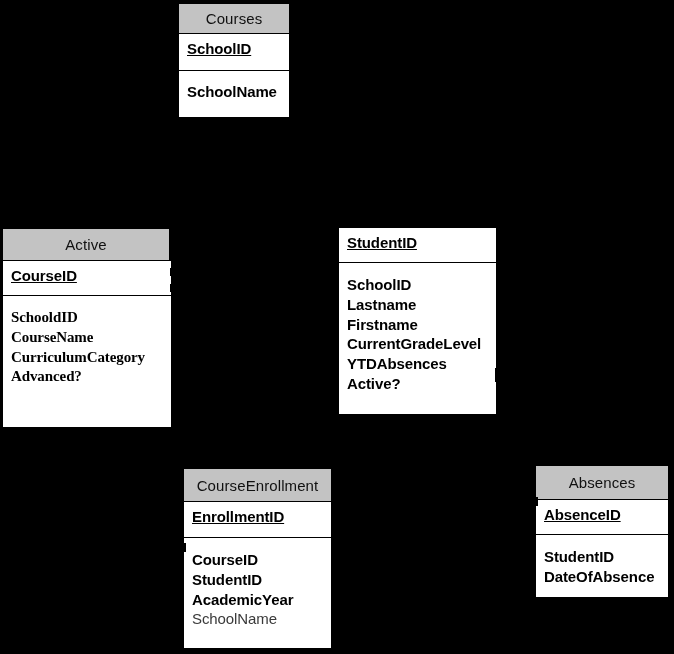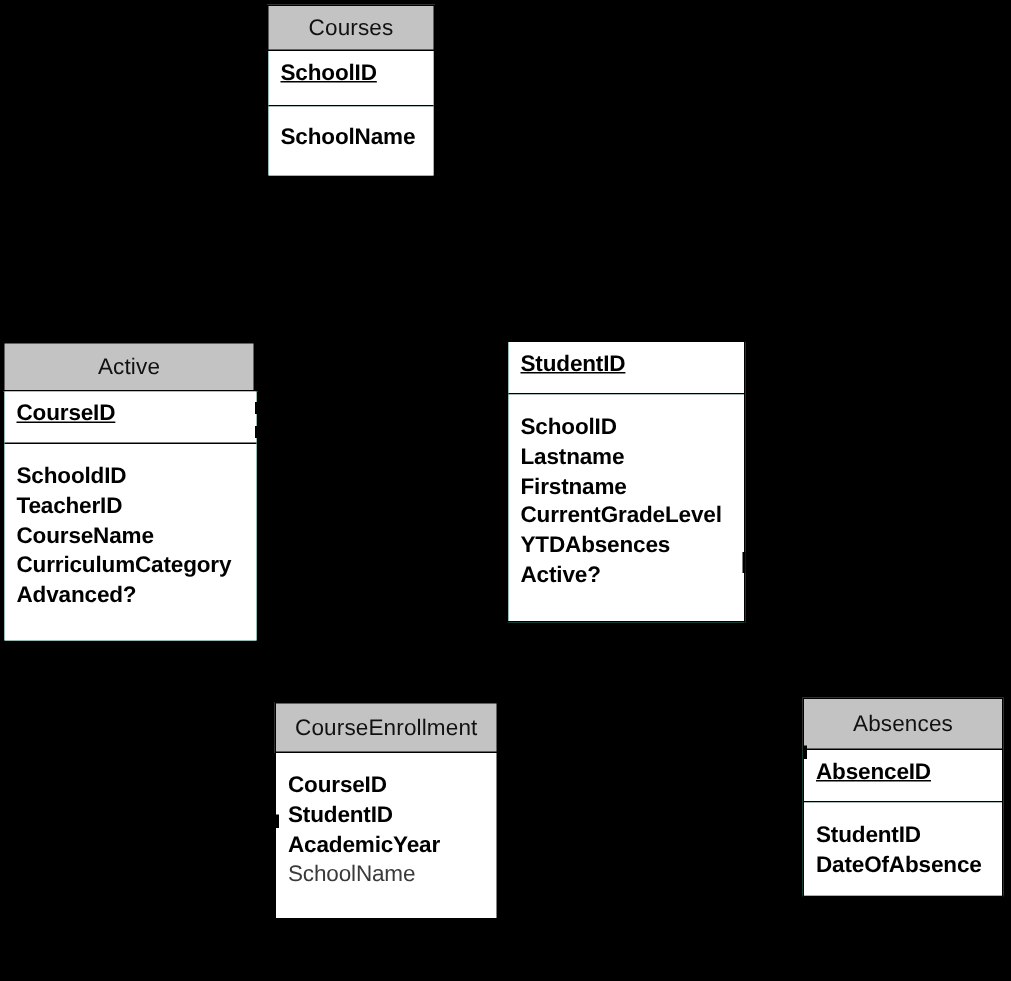--- a/index.html
+++ b/index.html
@@ -85,21 +85,21 @@
 
   
   #ent-schools          { left: 178px; top: 3px;   width: 112px; }
   #ent-schools .entity-header { height: 31px; }
   #ent-schools .pk-row  { height: 37px; }
   #ent-schools .attr-block { height: 46px; padding-top: 11px; }
 
   #ent-courses          { left: 2px;   top: 228px; width: 170px; }
   #ent-courses .entity-header { height: 33px; width: 168px; }
   #ent-courses .pk-row  { height: 35px; }
-  #ent-courses .attr-block { height: 131px; }
+  #ent-courses .attr-block { height: 131px; font-family: Liberation Serif, serif; }
 
   #ent-students         { left: 338px; top: 228px; width: 159px; }
   #ent-students .entity-header { height: 33px; }
   #ent-students .pk-row { height: 35px; }
   #ent-students .attr-block { height: 151px; }
 
   #ent-enrollment       { left: 183px; top: 468px; width: 149px; }
   #ent-enrollment .entity-header { height: 34px; align-items: center; }
   #ent-enrollment .pk-row { height: 36px; }
   #ent-enrollment .attr-block { height: 110px; }
@@ -131,21 +131,20 @@
   <div class="entity" id="ent-courses">
     <div class="entity-header">
       <span>Active</span>
     </div>
     <div class="entity-body">
       <div class="pk-row">
         <div class="field">CourseID</div>
       </div>
       <div class="attr-block">
         <div class="attr">SchooldID</div>
-        <div class="attr">TeacherID</div>
         <div class="attr">CourseName</div>
         <div class="attr">CurriculumCategory</div>
         <div class="attr">Advanced?</div>
       </div>
     </div>
   </div>
 
   <div class="entity" id="ent-students">
     <div class="entity-body">
       <div class="pk-row">
@@ -160,20 +159,23 @@
         <div class="attr">Active?</div>
       </div>
     </div>
   </div>
 
   <div class="entity" id="ent-enrollment">
     <div class="entity-header">
       <span>CourseEnrollment</span>
     </div>
     <div class="entity-body">
+      <div class="pk-row">
+        <div class="field">EnrollmentID</div>
+      </div>
       <div class="attr-block">
         <div class="attr">CourseID</div>
         <div class="attr">StudentID</div>
         <div class="attr">AcademicYear</div>
         <div class="attr plain">SchoolName</div>
       </div>
     </div>
   </div>
 
   <div class="entity" id="ent-absences">

